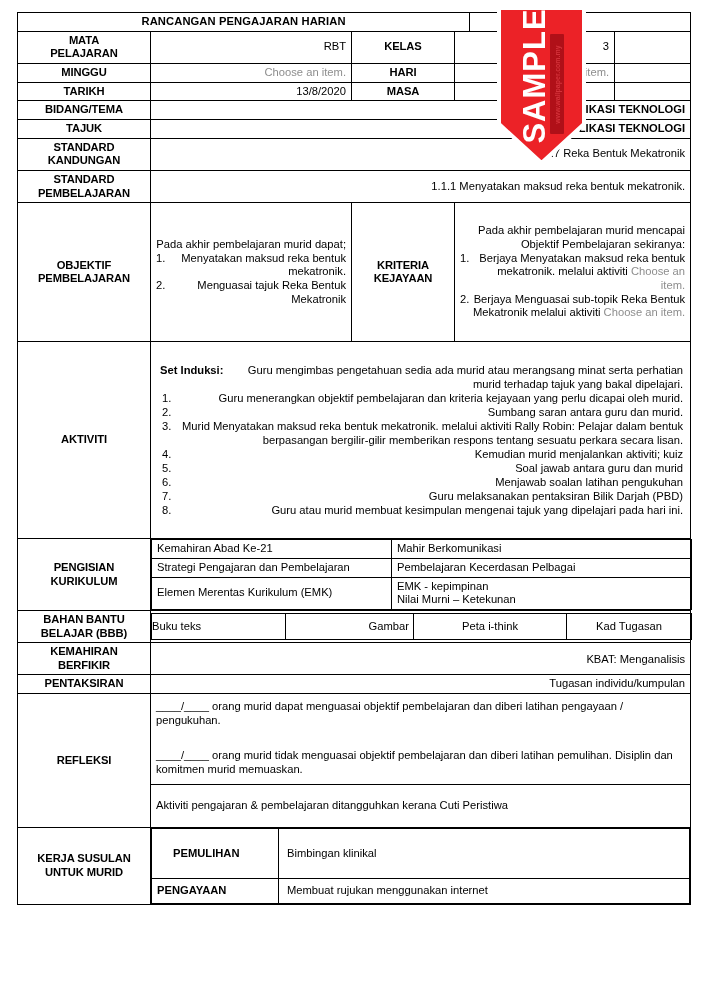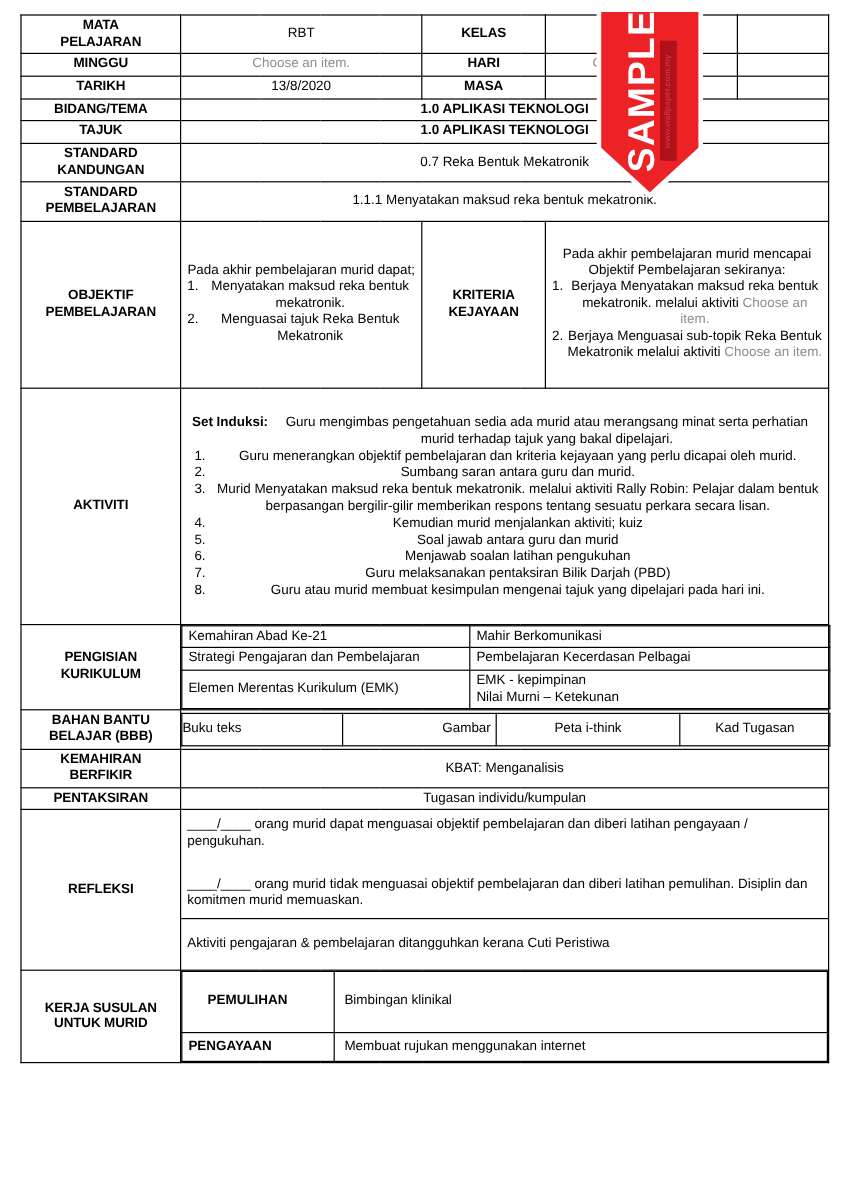--- a/index.html
+++ b/index.html
@@ -35,21 +35,21 @@
     font-size: 11.2px;
     line-height: 1.22;
   }
   .lbl {
     text-align: center;
     font-weight: bold;
     font-size: 11.4px;
     letter-spacing: -0.1px;
   }
   .val {
-    text-align: center;
+    text-align: right;
     font-weight: normal;
   }
   .val-bold { font-weight: bold; }
   .ph { color: #8d8d8d; }
   .title-cell {
     text-align: center;
     font-weight: bold;
     font-size: 12.4px;
     letter-spacing: 0.1px;
     padding: 3px 0 3px 0;
@@ -175,20 +175,24 @@
       <col style="width:18px">
       <col style="width:64px">
       <col style="width:21px">
       <col style="width:15px">
       <col style="width:100px">
       <col style="width:45px">
       <col style="width:76px">
     </colgroup>
 
     <tbody>
+        <tr>
+      <td class="title-cell" colspan="9">RANCANGAN PENGAJARAN HARIAN</td>
+      <td colspan="3">&nbsp;</td>
+    </tr>
 
     <tr>
       <td class="lbl" rowspan="1">
         <span>MATA</span><br>
         <span>PELAJARAN</span>
       </td>
       <td class="val" colspan="4">RBT</td>
       <td class="lbl" colspan="3">KELAS</td>
       <td class="val" colspan="3">3</td>
       <td>&nbsp;</td>

